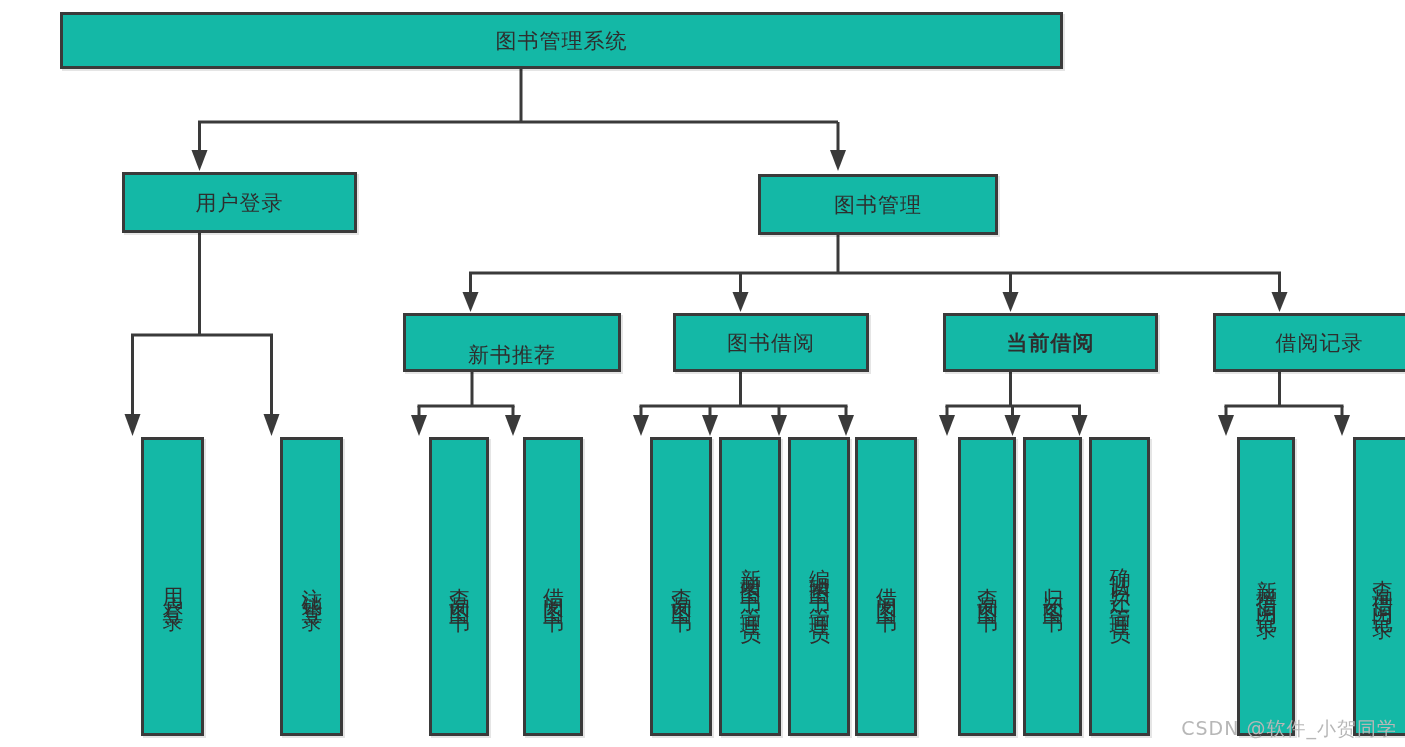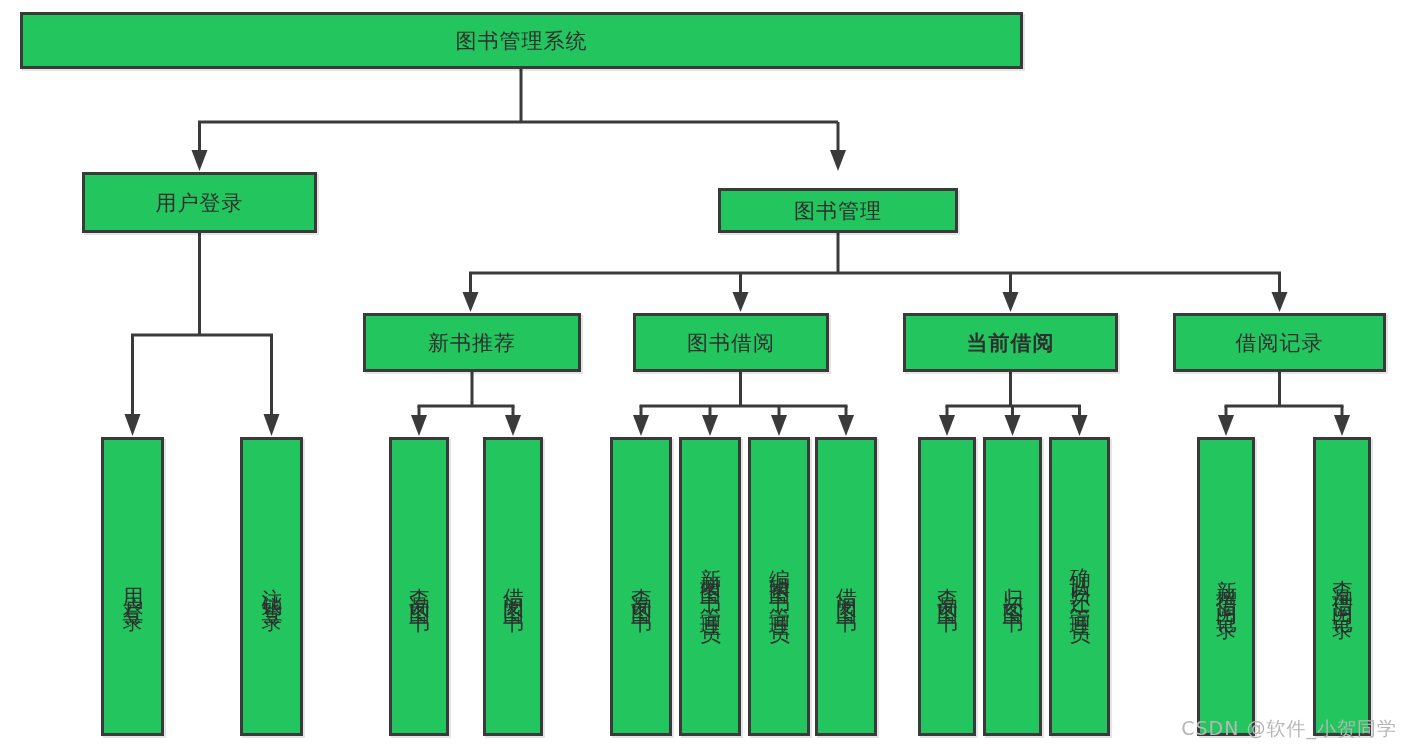--- a/index.html
+++ b/index.html
@@ -13,44 +13,45 @@
     color: #2e2e2e;
     overflow: hidden;
   }
   #connectors {
     position: absolute;
     left: 0; top: 0;
     width: 1405px; height: 747px;
   }
   .box {
     position: absolute;
-    background: #22c55e;
+    background: #14b8a6;
     border: 3px solid #3a3a3a;
     display: flex;
     align-items: center;
     justify-content: center;
     box-shadow: 2px 2px 0 rgba(0,0,0,0.10);
+    margin-left: 40px;
   }
   .h { font-size: 21px; letter-spacing: 1px; }
   .leaf {
     top: 437px;
     height: 299px;
     writing-mode: vertical-rl;
     text-orientation: mixed;
     font-size: 21px;
     letter-spacing: 8px;
     line-height: 1.1;
   }
   
   #box-root   { left: 20px;  top: 12px;  width: 1003px; height: 57px; }
   
   #box-login  { left: 82px;  top: 172px; width: 235px;  height: 61px; }
-  #box-mgmt   { left: 718px; top: 188px; width: 240px;  height: 45px; justify-content: center; }
-  
-  #box-newbook { left: 363px;  top: 313px; width: 218px; height: 59px; }
+  #box-mgmt   { left: 718px; top: 174px; width: 240px;  height: 61px; justify-content: center; }
+  
+  #box-newbook { left: 363px;  top: 313px; width: 218px; height: 59px; align-items: flex-end; }
   #box-borrow  { left: 633px;  top: 313px; width: 196px; height: 59px; }
   #box-current { left: 903px;  top: 313px; width: 215px; height: 59px; font-weight: bold; }
   #box-records { left: 1173px; top: 313px; width: 213px; height: 59px; }
   
   #leaf-login      { left: 101px;  width: 63px; }
   #leaf-logout     { left: 240px;  width: 63px; }
   #leaf-nb-query   { left: 389px;  width: 60px; }
   #leaf-nb-borrow  { left: 483px;  width: 60px; }
   #leaf-bb-query   { left: 610px;  width: 62px; }
   #leaf-bb-add     { left: 679px;  width: 62px; }

